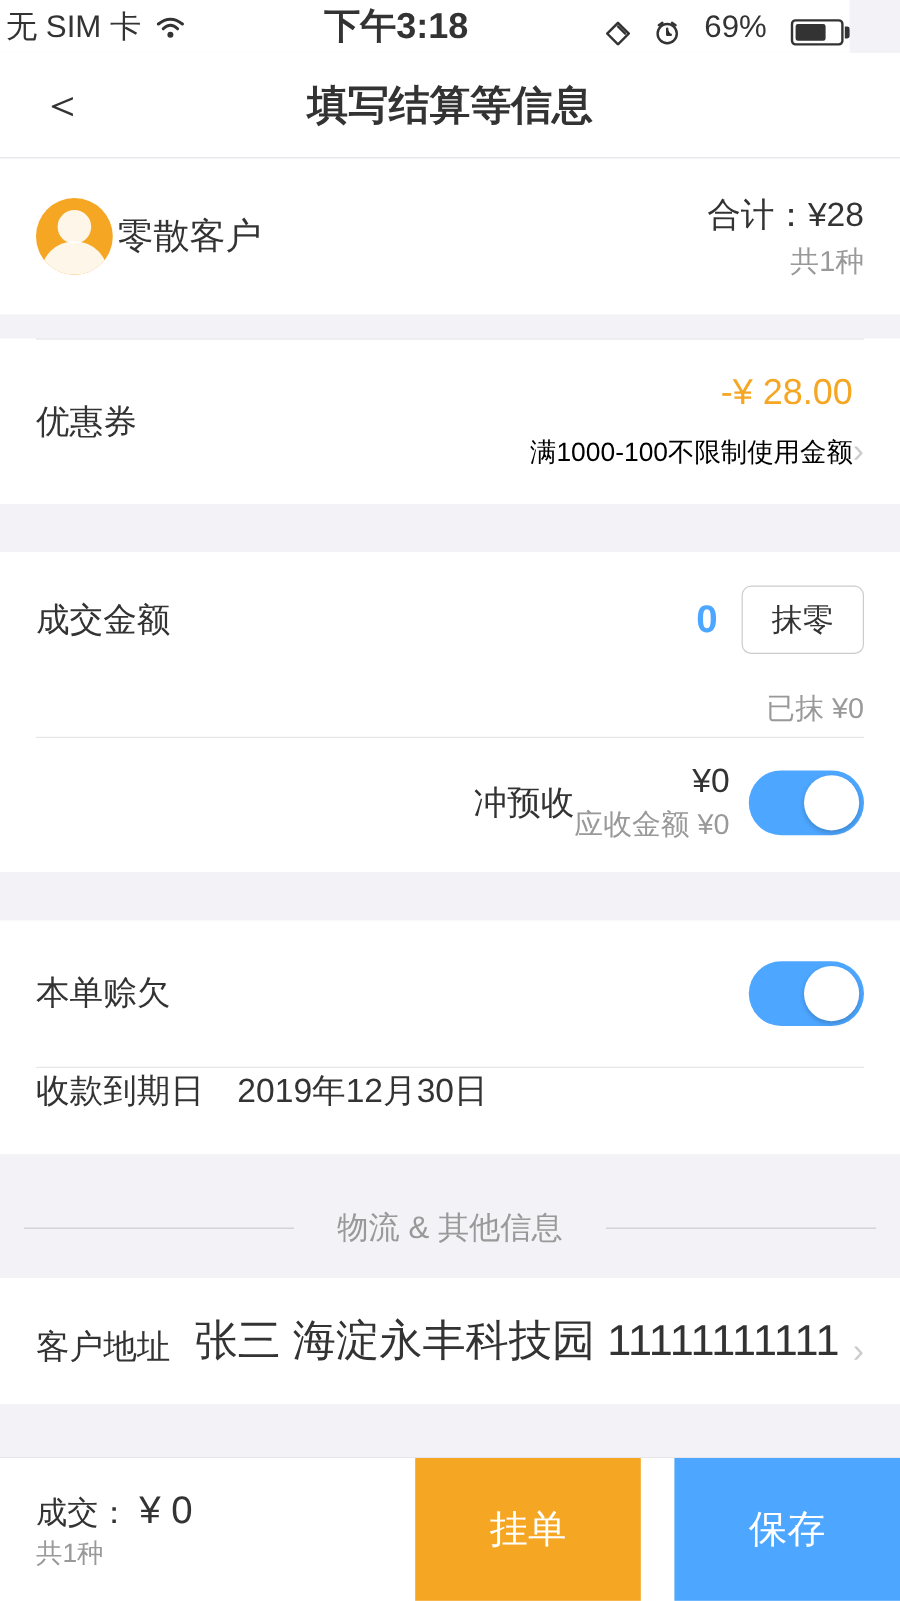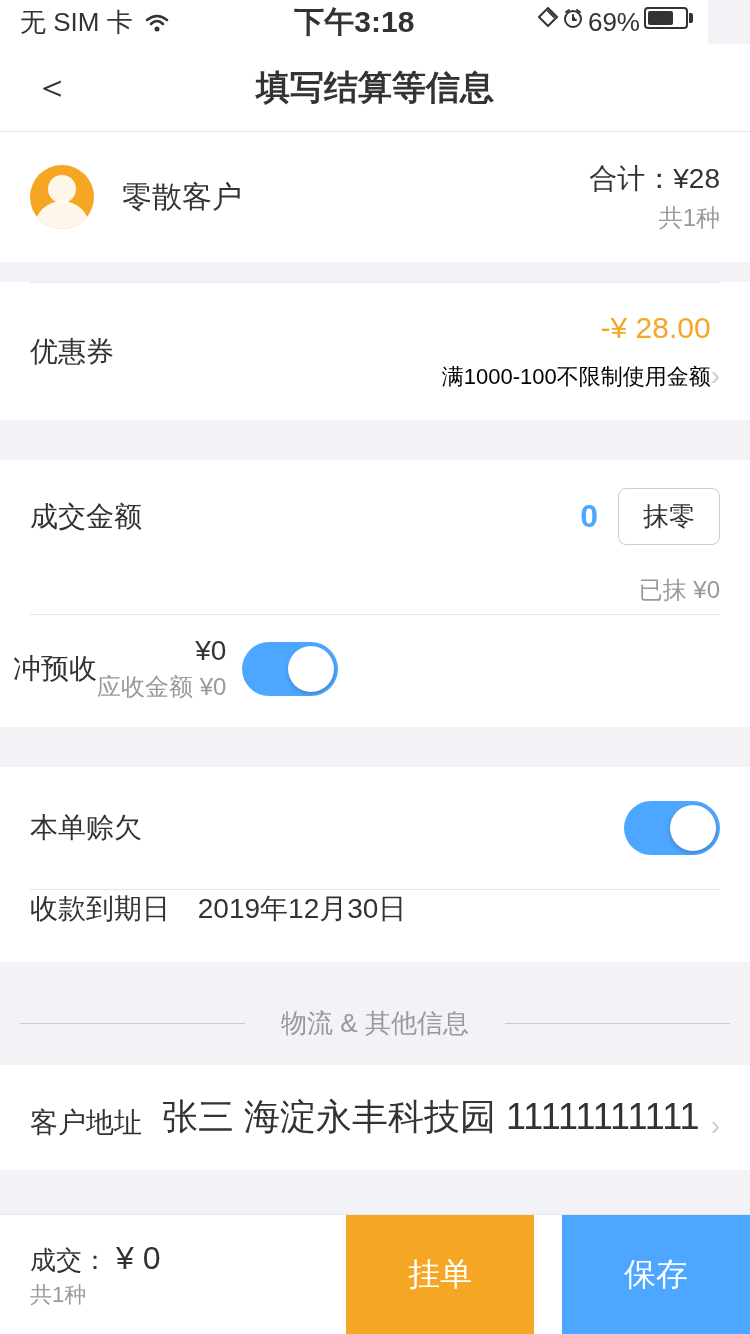--- a/index.html
+++ b/index.html
@@ -15,27 +15,27 @@
     }
 
     
     .status-bar {
       width: 708px;
       height: 44px;
       background: #fff;
       display: flex;
       align-items: center;
       justify-content: space-between;
-      padding: 0 20px;
+      padding: 0 5px;
       font-size: 26px;
       font-weight: 500;
     }
     .status-left { display: flex; align-items: center; gap: 10px; }
     .status-center { font-size: 30px; font-weight: 600; }
-    .status-right { display: flex; align-items: flex-start; gap: 4px; font-size: 26px; }
+    .status-right { display: flex; align-items: flex-end; gap: 20px; font-size: 26px; }
     .battery-icon {
       width: 44px; height: 22px;
       border: 2px solid #333;
       border-radius: 4px;
       display: inline-flex;
       align-items: center;
       padding: 2px;
       position: relative;
     }
     .battery-icon::after {
@@ -89,21 +89,21 @@
     
     .customer-row {
       display: flex;
       align-items: center;
       justify-content: space-between;
       padding: 28px 30px;
     }
     .customer-left {
       display: flex;
       align-items: center;
-      gap: 28px;
+      gap: 4px;
     }
     .avatar {
       width: 64px;
       height: 64px;
       border-radius: 50%;
       background: #f5a623;
       display: flex;
       align-items: center;
       justify-content: center;
       overflow: hidden;
@@ -461,21 +461,21 @@
       <input class="amount-input" type="text" value="0" readonly="" style="">
       <button class="round-btn">抹零</button>
     </div>
   </div>
   <div style="padding: 0 30px 8px; text-align: right;">
     <span class="already-rounded">已抹  ¥0</span>
   </div>
 
   <div class="divider"></div>
 
-  <div style="display:flex; align-items:center; justify-content:flex-start; padding: 20px 13px 24px;">
+  <div style="display:flex; align-items:center; justify-content:flex-end; padding: 20px 30px 24px;">
     <span class="row-label">冲预收</span>
     <div class="prepay-right">
       <div class="prepay-amounts">
         <div class="prepay-amount">¥0</div>
         <div class="prepay-receivable">应收金额 ¥0</div>
       </div>
       <div class="toggle">
         <div class="toggle-thumb"></div>
       </div>
     </div>

